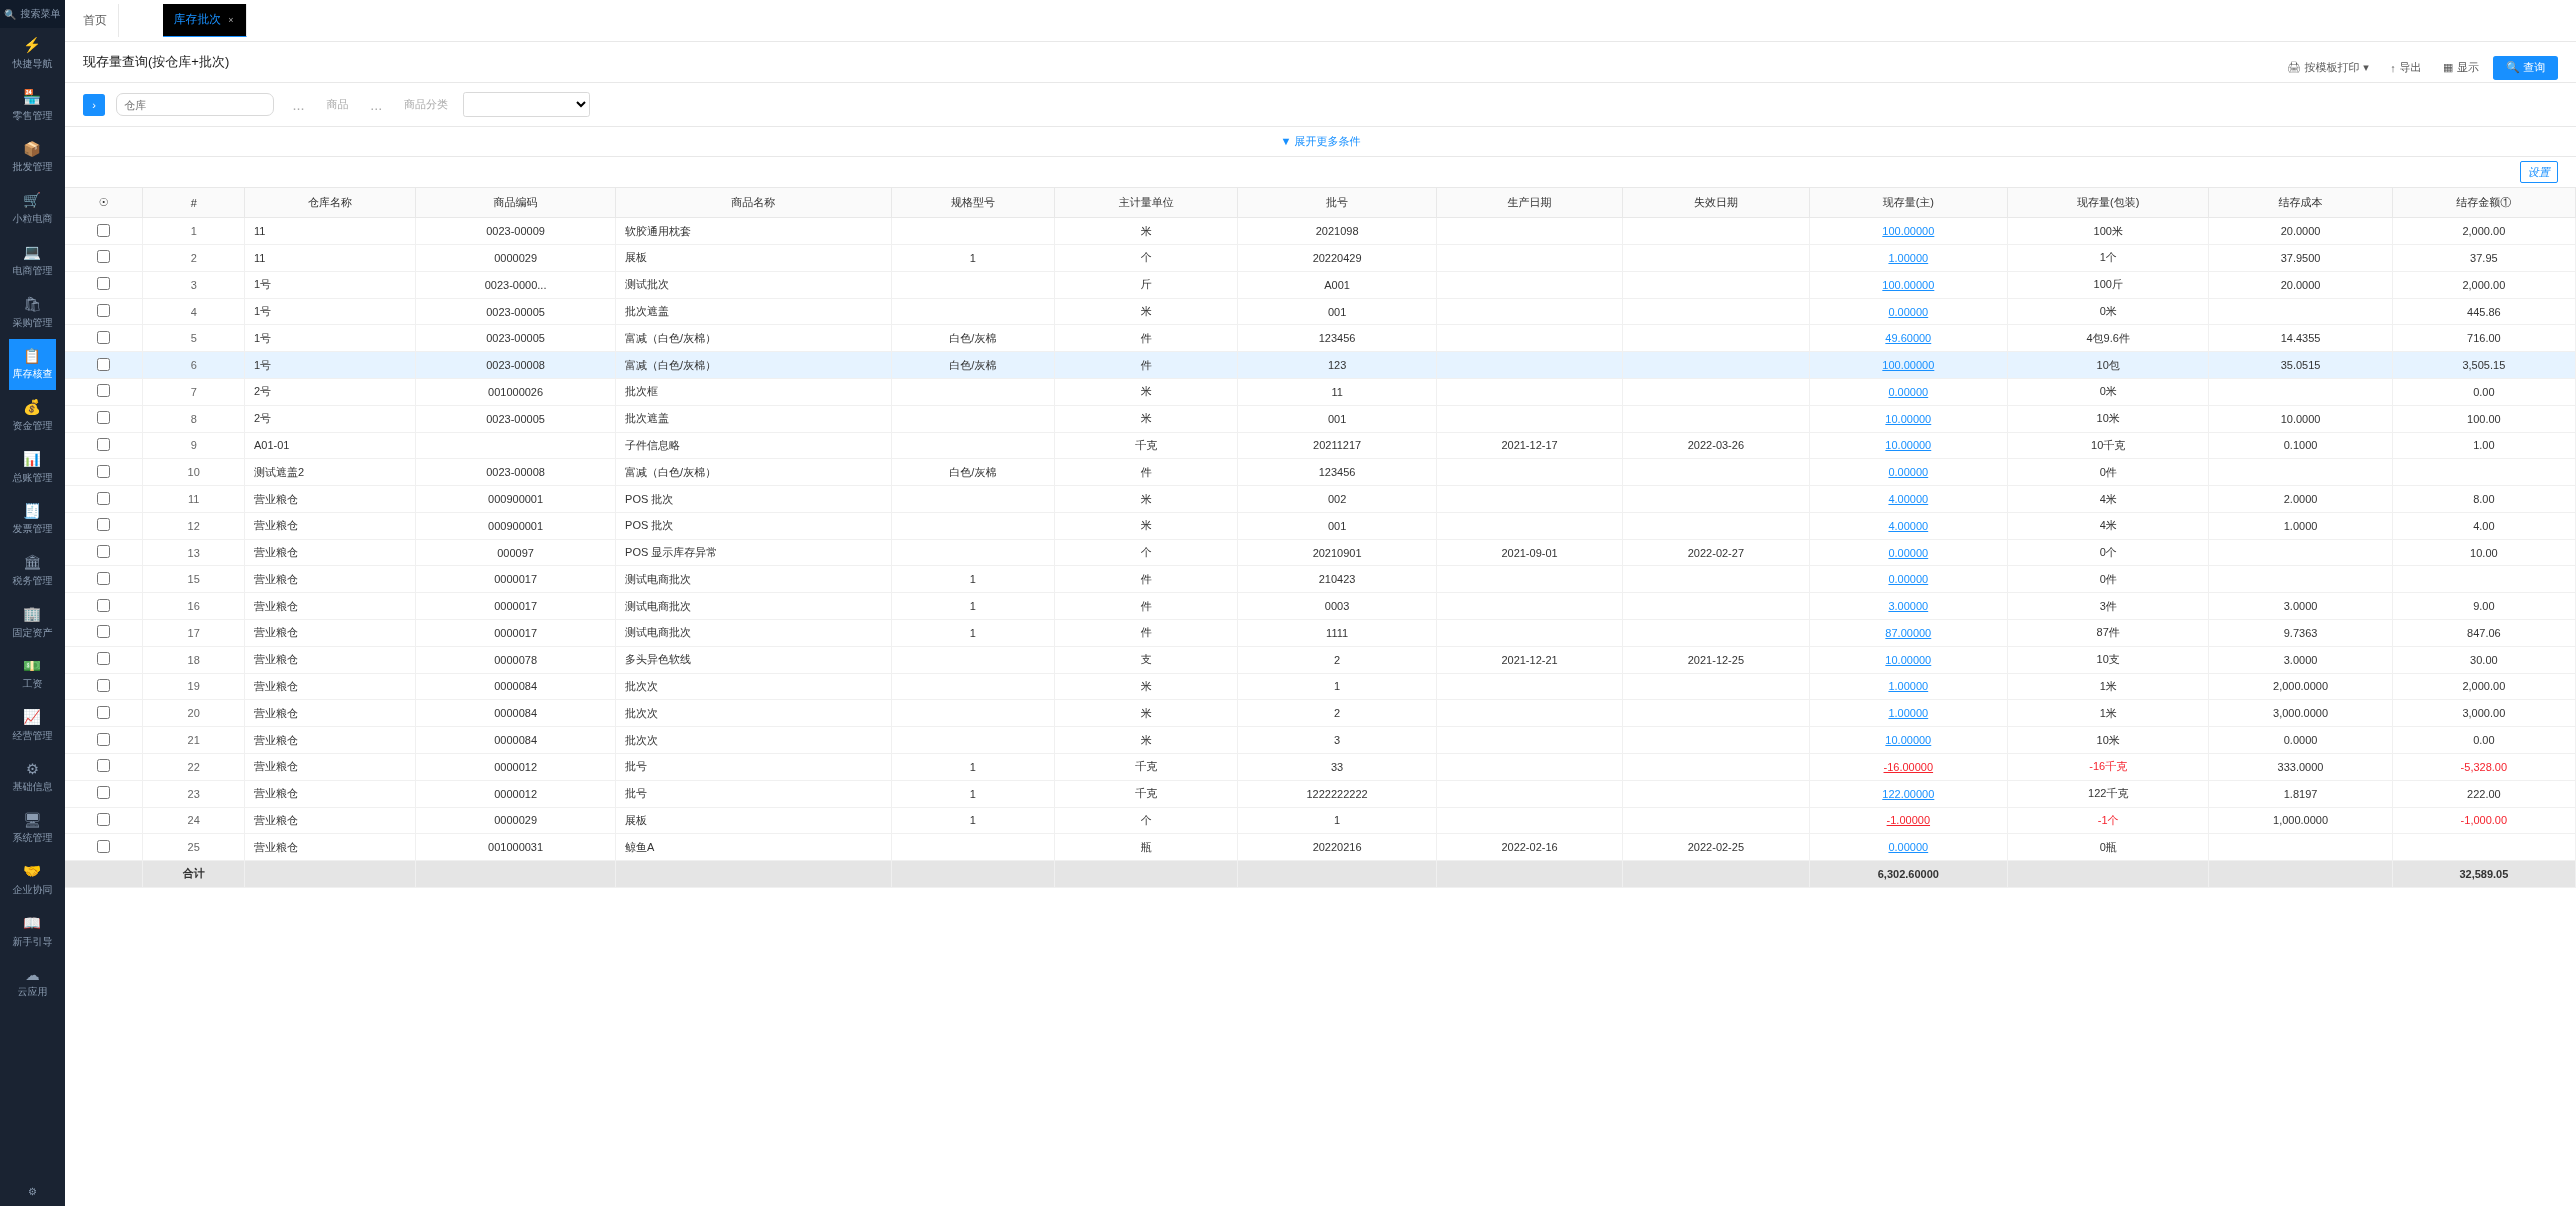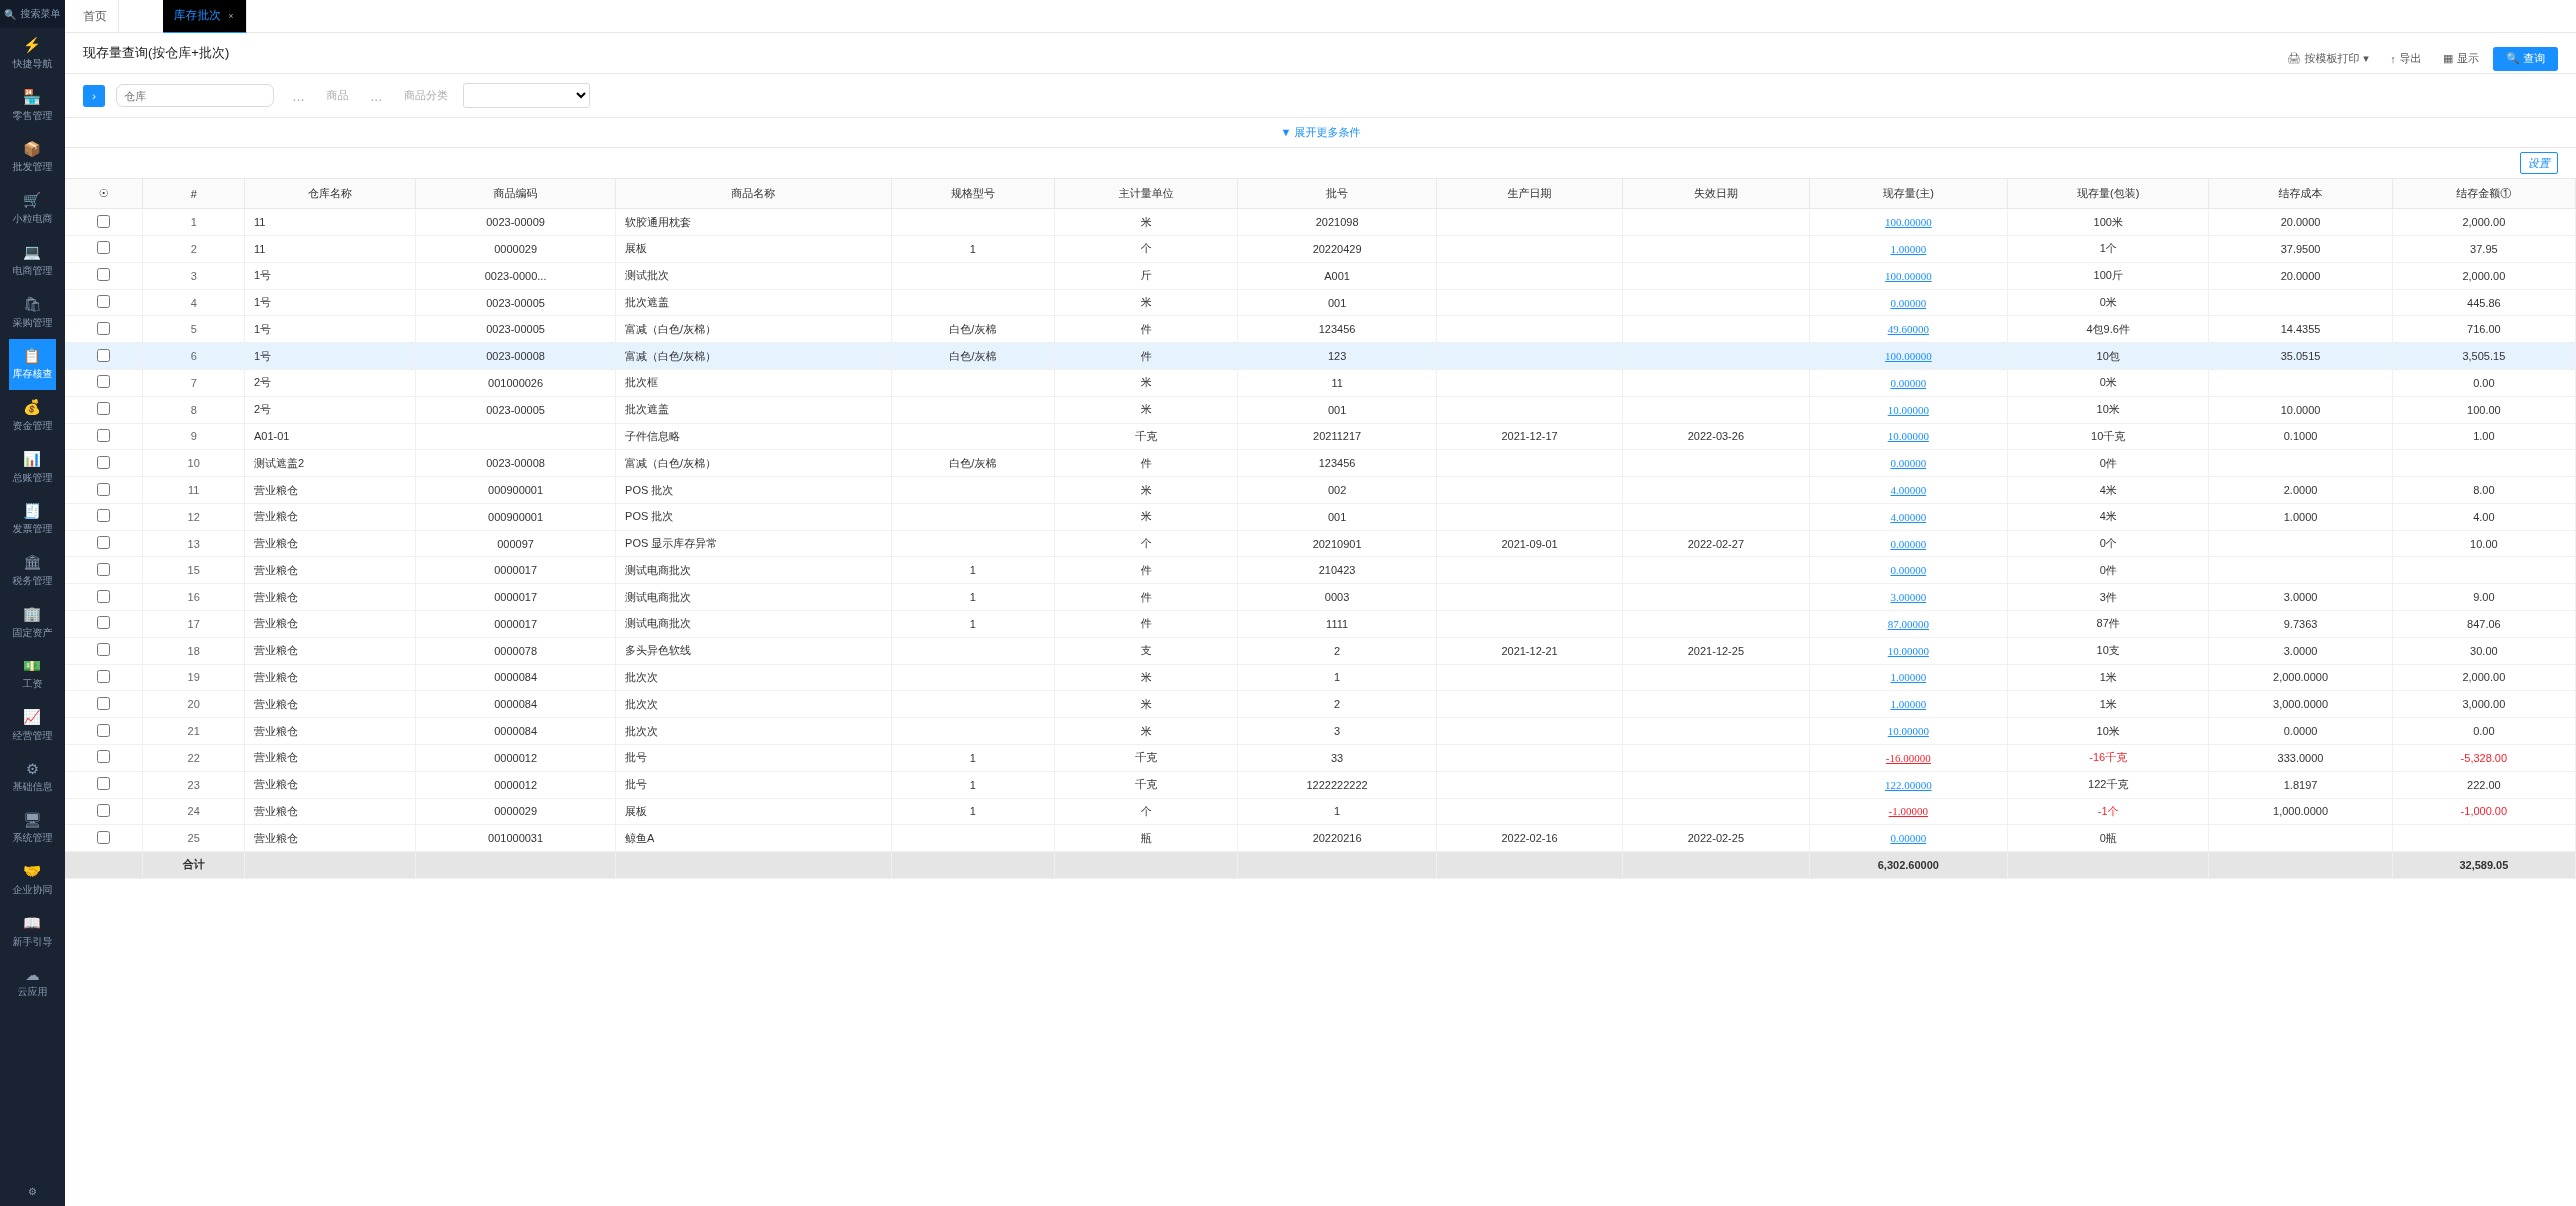--- a/index.html
+++ b/index.html
@@ -62,23 +62,23 @@
       display: flex;
       flex-direction: column;
       overflow: hidden;
     }
 
     
     .tab-bar {
       background: #fff;
       border-bottom: 0.9px solid #e8e8e8;
       display: flex;
-      align-items: flex-start;
+      align-items: center;
       padding: 0 7.2px;
-      height: 33px;
+      height: 42px;
       flex-shrink: 0;
     }
     .tab-item {
       padding: 0 11px;
       height: 33px;
       display: flex;
       align-items: center;
       cursor: pointer;
       font-size: 11.8px;
       color: #595959;
@@ -223,21 +223,21 @@
     }
     td {
       padding: 5.4px 9px;
       border-bottom: 0.9px solid #f0f0f0;
       border-right: 0.9px solid #f0f0f0;
       text-align: center;
       white-space: nowrap;
       color: #333;
     }
     tr.highlighted td { background: #e6f3ff; }
-    .link-text { color: #1890ff; text-decoration: underline; cursor: pointer; font-family: Liberation Serif, serif; }
+    .link-text { color: #1890ff; text-decoration: underline; cursor: pointer; }
     .red-text { color: #f5222d; }
     .td-left { text-align: left; }
 
     
     .footer-row td {
       background: #e5e5e5;
       font-weight: bold;
       border-top: 1.8px solid #e8e8e8;
     }
 

